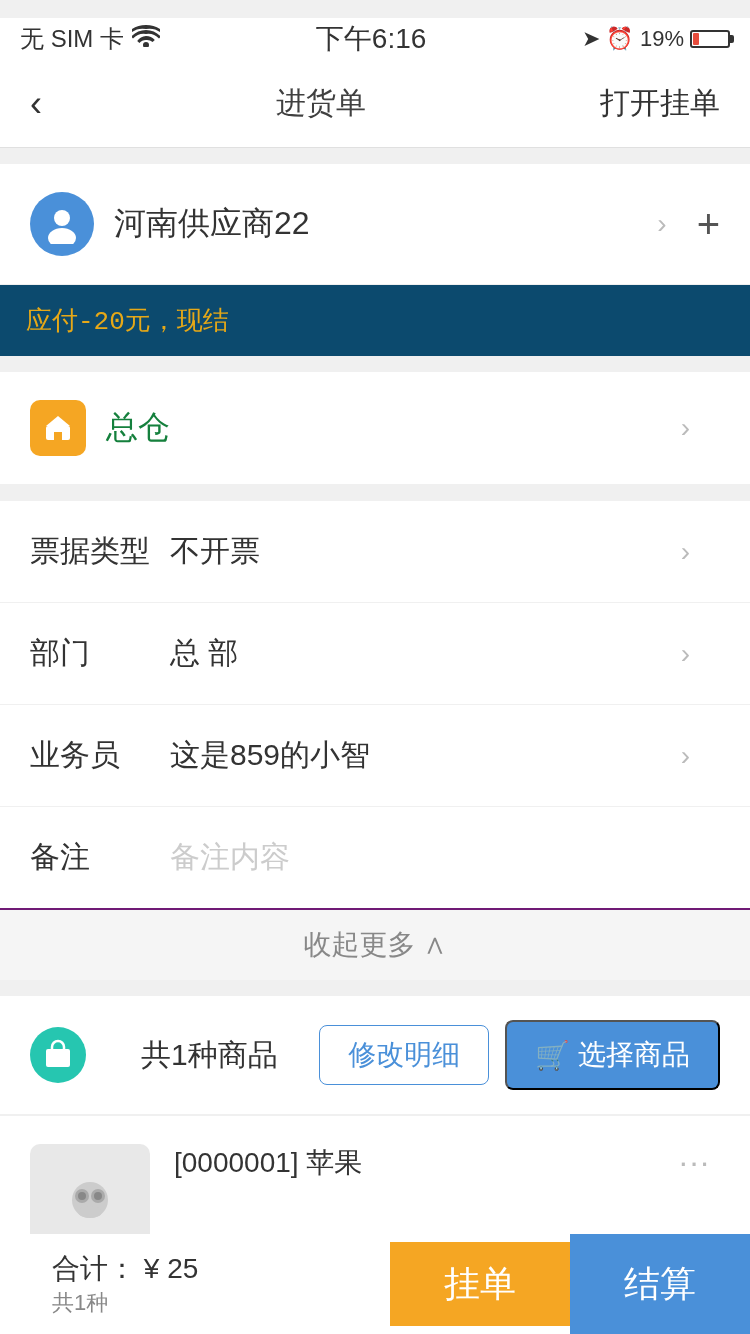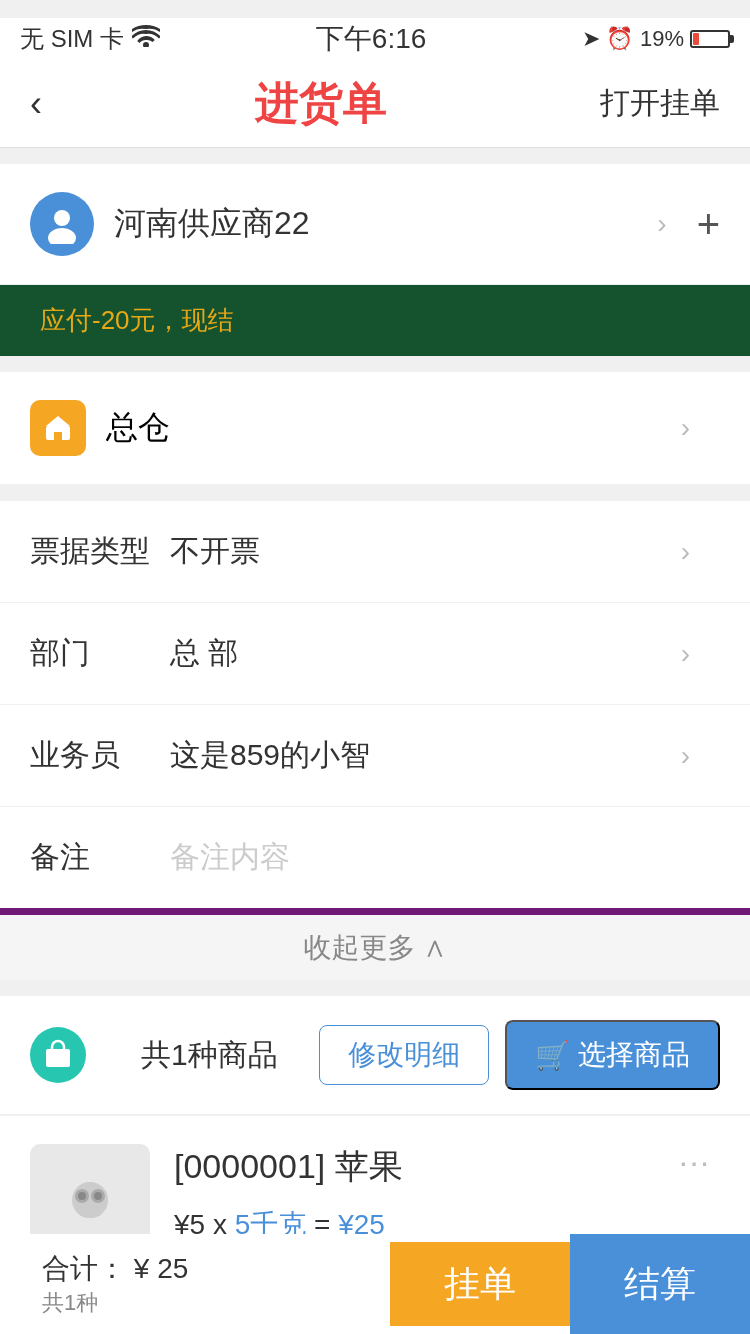--- a/index.html
+++ b/index.html
@@ -48,21 +48,21 @@
     .nav-bar {
       background: #fff;
       height: 88px;
       display: flex;
       align-items: center;
       justify-content: space-between;
       padding: 0 30px;
       border-bottom: 1px solid #e0e0e0;
     }
     .nav-back { font-size: 36px; color: #333; cursor: pointer; }
-    .nav-title { font-size: 44px; font-weight: 700; color: #ef4444; }
+    .nav-title { font-size: 30px; font-weight: 400; color: #404040; }
     .nav-action { font-size: 30px; color: #333; cursor: pointer; }
 
     
     .section-divider {
       height: 16px;
       background: #f0f0f0;
     }
 
     
     .card {
@@ -83,39 +83,40 @@
       margin-right: 20px;
       flex-shrink: 0;
     }
     .supplier-avatar svg { width: 40px; height: 40px; }
     .supplier-name { flex: 1; font-size: 32px; color: #333; }
     .chevron-icon { color: #bbb; font-size: 28px; margin-right: 30px; }
     .plus-icon { color: #555; font-size: 40px; font-weight: 300; }
 
     
     .notice-bar {
-      background: #14532d;
-      padding: 18px 40px;
+      background: #0c4a6e;
+      padding: 18px 26px;
       font-size: 26px;
       color: #e6a817;
+      font-family: Liberation Mono, monospace;
     }
 
     
     .warehouse-row {
       display: flex;
       align-items: center;
       padding: 28px 30px;
     }
     .warehouse-icon {
       width: 56px; height: 56px; border-radius: 10px;
       background: #f5a623;
       display: flex; align-items: center; justify-content: center;
       margin-right: 20px;
     }
-    .warehouse-name { flex: 1; font-size: 32px; color: #000000; }
+    .warehouse-name { flex: 1; font-size: 32px; color: #15803d; }
 
     
     .form-row {
       display: flex;
       align-items: center;
       padding: 30px 30px;
       border-top: 1px solid #f0f0f0;
       background: #fff;
     }
     .form-label {
@@ -136,21 +137,21 @@
     
     .collapse-bar {
       background: #f5f5f5;
       height: 72px;
       display: flex;
       align-items: center;
       justify-content: center;
       font-size: 28px;
       color: #888;
       cursor: pointer;
-      border-top: 7px solid #701a75;
+      border-top: 2px solid #701a75;
     }
 
     
     .products-header {
       background: #fff;
       display: flex;
       align-items: center;
       padding: 24px 30px;
       border-bottom: 1px solid #f0f0f0;
     }
@@ -193,21 +194,21 @@
     }
     .product-thumb {
       width: 120px; height: 120px;
       background: #e8e8e8;
       border-radius: 10px;
       display: flex; align-items: center; justify-content: center;
       margin-right: 24px;
       flex-shrink: 0;
     }
     .product-info { flex: 1; }
-    .product-name { font-size: 34px; color: #333; margin-bottom: 16px; }
+    .product-name { font-size: 28px; color: #333; margin-bottom: 16px; }
     .product-price { font-size: 28px; color: #333; }
     .product-price .price-num { color: #333; }
     .product-price .price-highlight { color: #4a90d9; }
     .product-price .price-total { color: #4a90d9; }
     .product-more {
       color: #bbb;
       font-size: 32px;
       cursor: pointer;
       padding: 0 10px;
     }
@@ -218,21 +219,22 @@
       bottom: 0;
       left: 0;
       width: 750px;
       height: 100px;
       background: #fff;
       display: flex;
       align-items: center;
     }
     .total-section {
       flex: 1;
-      padding: 0 42px;
+      padding: 0 32px;
+      margin-left: 20px;
     }
     .total-count { font-size: 22px; color: #888; }
     .btn-hang {
       width: 180px; height: 84px;
       background: #f5a623;
       color: #fff;
       font-size: 36px;
       display: flex; align-items: center; justify-content: center;
       cursor: pointer;
     }
@@ -362,26 +364,20 @@
         <circle cx="30" cy="26" r="18" fill="#ccc"></circle>
         <circle cx="22" cy="22" r="7" fill="#aaa"></circle>
         <circle cx="38" cy="22" r="7" fill="#aaa"></circle>
         <circle cx="22" cy="22" r="4" fill="#888"></circle>
         <circle cx="38" cy="22" r="4" fill="#888"></circle>
         <ellipse cx="30" cy="38" rx="12" ry="6" fill="#ccc"></ellipse>
       </svg>
     </div>
     <div class="product-info">
       <div class="product-name">[0000001] 苹果</div>
-      <div class="product-price">
-        <span class="price-num">¥5 x </span>
-        <span class="price-highlight">5千克</span>
-        <span class="price-num"> = </span>
-        <span class="price-total">¥25</span>
-      </div>
     </div>
     <span class="product-more">···</span>
   </div>
 </div>
 
 <div style="height: 100px;"></div>
 
 <div class="bottom-bar">
   <div class="total-section">
     <div>

